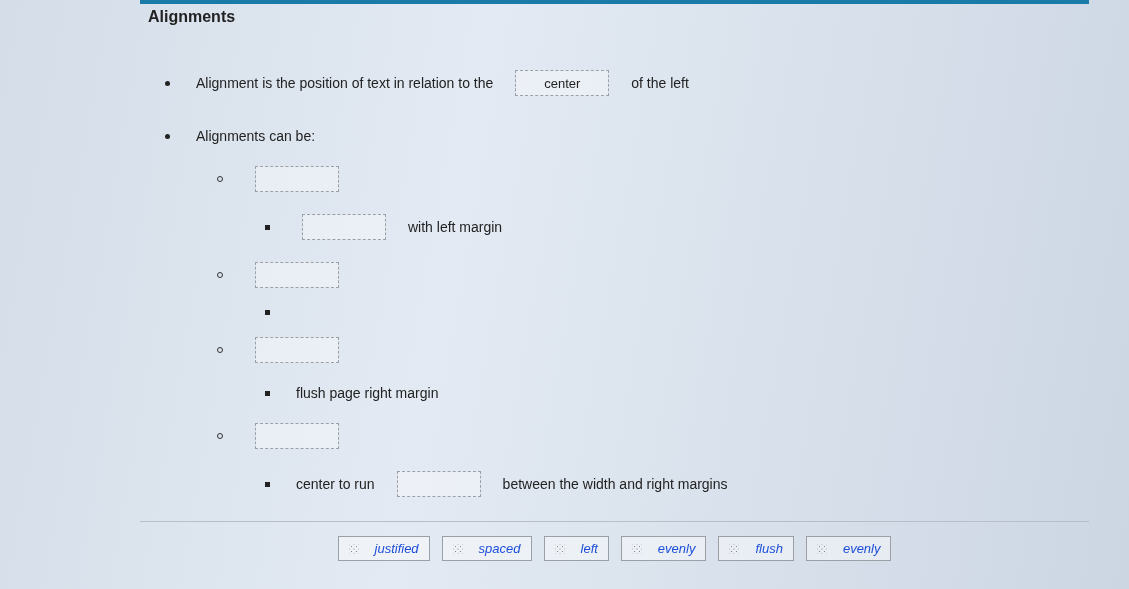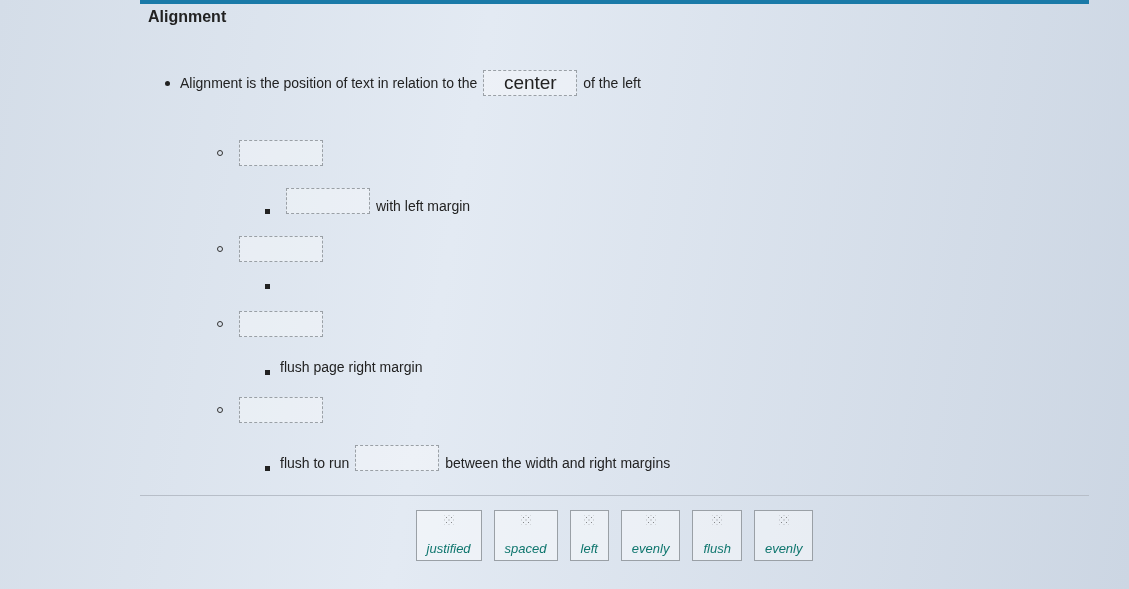--- a/index.html
+++ b/index.html
@@ -22,91 +22,94 @@
     font-weight: bold;
     color: #222;
     text-transform: none;
   }
   .content {
     position: absolute;
     left: 165px; top: 70px; right: 60px; bottom: 80px;
     font-size: 14px;
     color: #222;
   }
-  .row { display: flex; align-items: center; margin-bottom: 10px; }
+  .row { display: flex; align-items: center; margin-bottom: 10px; gap: 16px; }
   .bullet {
     width: 5px; height: 5px; border-radius: 50%;
     background: #222; display: inline-block; margin-right: 10px;
     flex: 0 0 auto;
   }
   .bullet.open {
     width: 6px; height: 6px; border-radius: 50%;
     background: transparent; border: 1px solid #333;
   }
   .bullet.square {
     width: 5px; height: 5px; border-radius: 0;
     background: #222;
   }
   .drop {
     display: inline-flex; align-items: center; justify-content: center;
     min-width: 80px; height: 26px;
     border: 1.5px dashed #9aa0a6;
     background: rgba(255,255,255,0.35);
-    color: #222; font-size: 19px;
+    color: #222; font-size: 13px;
     margin: 0 6px;
     padding: 0 10px;
   }
   .drop.wide { min-width: 94px; }
   .drop.empty { min-width: 84px; }
   .indent1 { margin-left: 52px; }
-  .indent2 { margin-left: 100px; align-items: flex-end; }
+  .indent2 { margin-left: 100px; }
   .footer {
     position: absolute;
     left: 140px; right: 40px; bottom: 28px;
     border-top: 1px solid #b7bec8;
     padding-top: 14px;
     display: flex; justify-content: center; gap: 12px;
   }
   .chip {
     display: inline-flex; align-items: center; gap: 16px;
     border: 1px solid #9aa0a6;
     background: rgba(255,255,255,0.45);
     padding: 4px 10px;
-    font-size: 13px; color: #0f766e;
+    font-size: 13px; color: #1d4ed8;
     font-style: italic;
     cursor: grab;
-    flex-direction: column;
   }
   .chip .grip {
     display: inline-block; width: 10px; height: 10px;
     background:
       radial-gradient(#444 0.9px, transparent 1px) 0 0/5px 5px,
       radial-gradient(#444 0.9px, transparent 1px) 2.5px 2.5px/5px 5px;
     opacity: .6;
   }
   .v12 { height: 12px; }
   .v22 { height: 22px; }
 </style>
 </head>
 <body>
 
 <div class="topbar"></div>
-<div class="heading">Alignment</div>
+<div class="heading">Alignments</div>
 
 <div class="content">
 
   <div class="row">
     <span class="bullet"></span>
     <span>Alignment is the position of text in relation to the</span>
     <span class="drop wide">center</span>
     <span>of the left</span>
   </div>
 
   <div class="v22"></div>
 
+  <div class="row">
+    <span class="bullet"></span>
+    <span>Alignments can be:</span>
+  </div>
 
   <div class="v12"></div>
 
   <div class="row indent1">
     <span class="bullet open"></span>
     <span class="drop empty"></span>
   </div>
   <div class="v12"></div>
   <div class="row indent2">
     <span class="bullet square"></span>
@@ -139,21 +142,21 @@
 
   <div class="v12"></div>
 
   <div class="row indent1">
     <span class="bullet open"></span>
     <span class="drop empty"></span>
   </div>
   <div class="v12"></div>
   <div class="row indent2">
     <span class="bullet square"></span>
-    <span>flush to run</span>
+    <span>center to run</span>
     <span class="drop empty"></span>
     <span>between the width and right margins</span>
   </div>
 
 </div>
 
 <div class="footer">
   <span class="chip">
       <span class="grip"></span>
       <span>justified</span>

